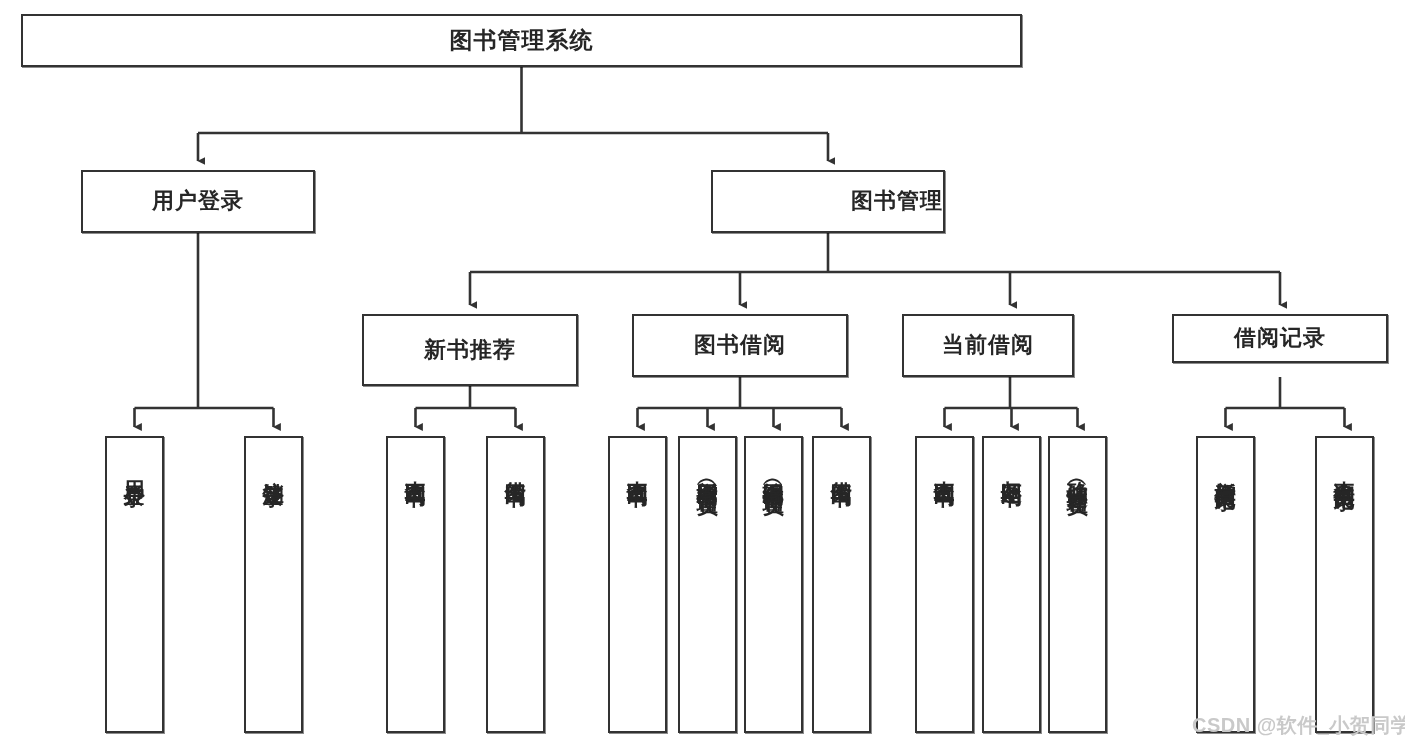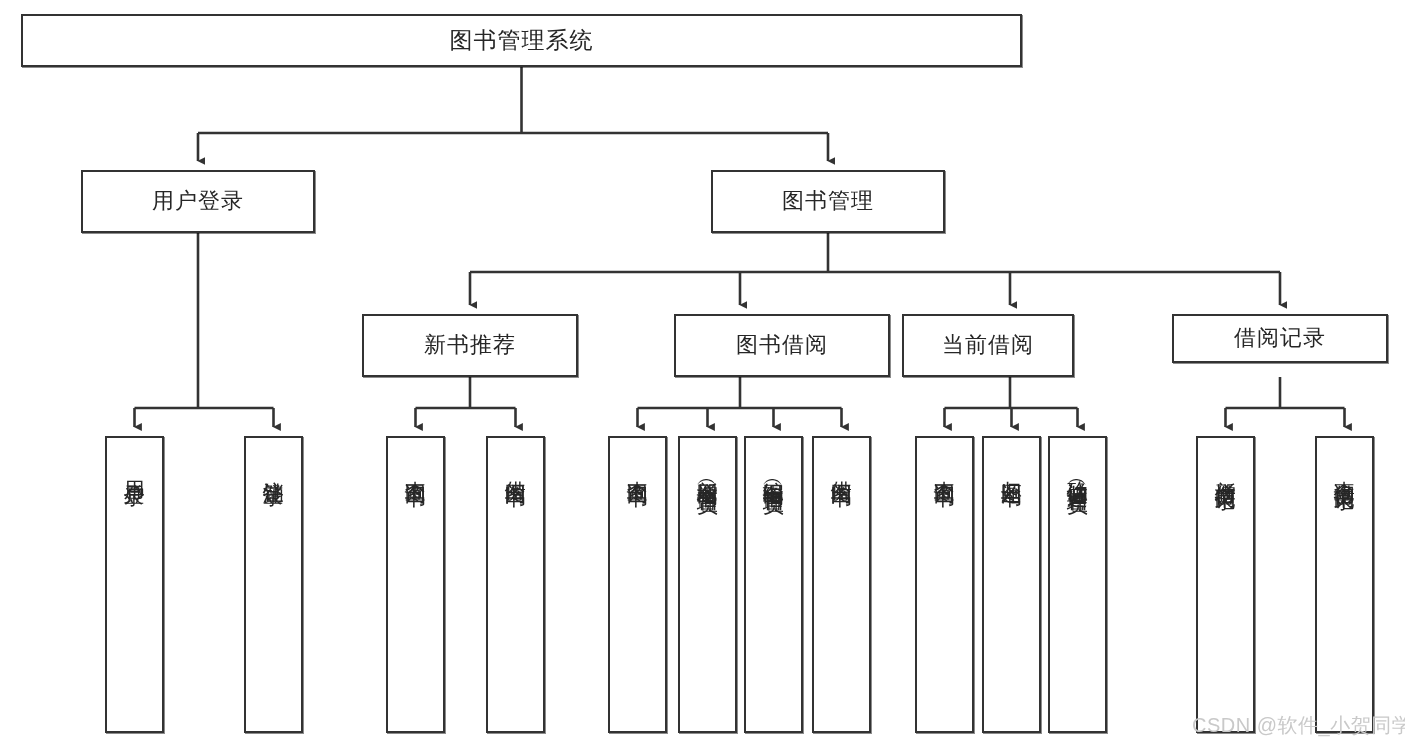--- a/index.html
+++ b/index.html
@@ -8,20 +8,21 @@
     padding: 0;
     background: #ffffff;
   }
   #canvas {
     position: relative;
     width: 1405px;
     height: 747px;
     background: #ffffff;
     font-family: "Liberation Sans", "DejaVu Sans", sans-serif;
     overflow: hidden;
+    font-weight: bold;
   }
   #edges {
     position: absolute;
     left: 0;
     top: 0;
     width: 1405px;
     height: 747px;
     pointer-events: none;
   }
   .node {
@@ -115,27 +116,27 @@
       </g>
   </svg>
 
   <div id="nodes-layer">
       <div class="node h title" style="left: 21px; top: 14px; width: 1001px; height: 53px;">
         <span>图书管理系统</span>
       </div>
       <div class="node h" style="left: 81px; top: 170px; width: 234px; height: 63px;">
         <span>用户登录</span>
       </div>
-      <div class="node h" style="left: 711px; top: 170px; width: 234px; height: 63px;">
+      <div class="node h" style="left: 711px; top: 170px; width: 234px; height: 63px; justify-content: flex-end;">
         <span>图书管理</span>
       </div>
-      <div class="node h" style="left: 362px; top: 314px; width: 216px; height: 63px;">
+      <div class="node h" style="left: 362px; top: 314px; width: 216px; height: 72px;">
         <span>新书推荐</span>
       </div>
-      <div class="node h" style="left: 632px; top: 314px; width: 216px; height: 63px; margin-left: 42px;">
+      <div class="node h" style="left: 632px; top: 314px; width: 216px; height: 63px;">
         <span>图书借阅</span>
       </div>
       <div class="node h" style="left: 902px; top: 314px; width: 172px; height: 63px;">
         <span>当前借阅</span>
       </div>
       <div class="node h" style="left: 1172px; top: 314px; width: 216px; height: 49px;">
         <span>借阅记录</span>
       </div>
       <div class="node v" style="left: 105px; top: 436px; width: 59px; height: 297px;">
         <span class="vtext">用户登录</span>

